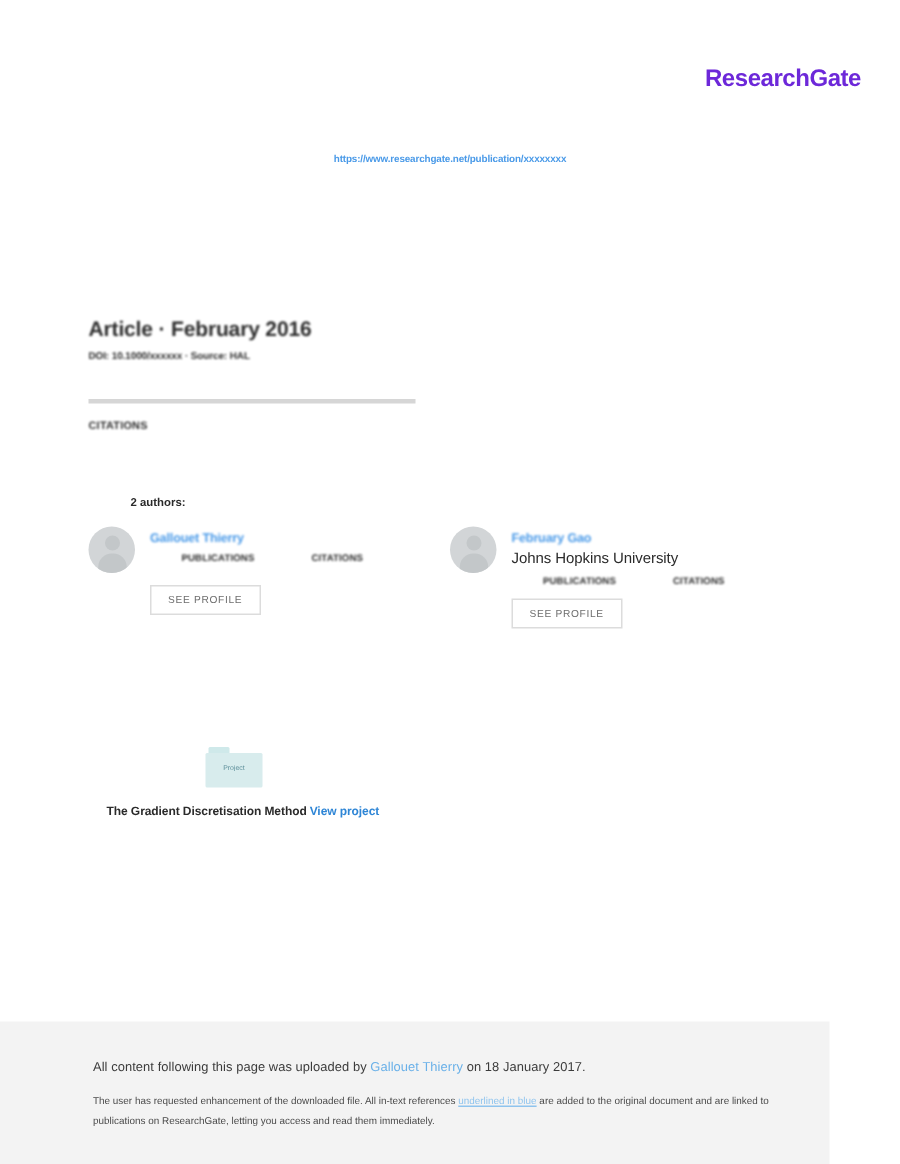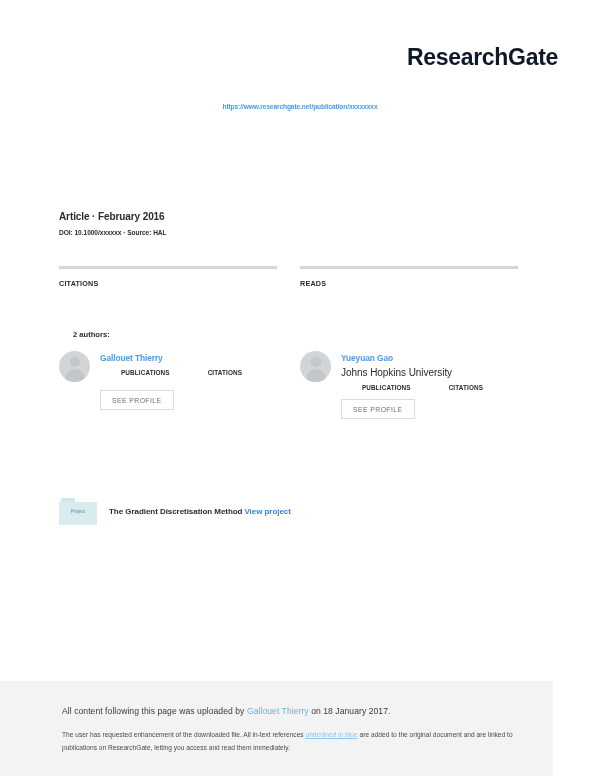--- a/index.html
+++ b/index.html
@@ -26,26 +26,26 @@
     position: absolute;
     left: 0; top: 0;
     width: 600px;
     height: 681px;
     background: #ffffff;
   }
 
   
   .brand {
     position: absolute;
-    right: 42px;
+    right: 26px;
     top: 44px;
-    font-size: 23px;
+    font-size: 16px;
     font-weight: bold;
     letter-spacing: -0.3px;
-    color: #0f172a;
+    color: #6d28d9;
     font-family: "Liberation Sans", sans-serif;
     white-space: nowrap;
   }
 
   
   .url-line {
     position: absolute;
     left: 0;
     top: 103px;
     width: 600px;
@@ -57,21 +57,21 @@
     filter: blur(0.42px);
   }
 
   
   .meta {
     position: absolute;
     left: 59px;
     top: 211px;
   }
   .meta-line1 {
-    font-size: 10px;
+    font-size: 14px;
     font-weight: bold;
     color: #2b2b2b;
     letter-spacing: -0.1px;
     filter: blur(0.55px);
     margin-bottom: 7px;
   }
   .meta-line2 {
     font-size: 6.6px;
     font-weight: bold;
     color: #2b2b2b;
@@ -99,21 +99,21 @@
     font-size: 7.2px;
     font-weight: bold;
     color: #2b2b2b;
     letter-spacing: 0.2px;
     filter: blur(0.6px);
   }
 
   
   .authors-heading {
     position: absolute;
-    left: 59px;
+    left: 73px;
     top: 330px;
     font-size: 7.6px;
     font-weight: bold;
     color: #2b2b2b;
     filter: blur(0.5px);
     padding-left: 14px;
   }
 
   .authors {
     position: absolute;
@@ -217,21 +217,21 @@
     letter-spacing: -0.05px;
     filter: blur(0.5px);
   }
 
   .project-row {
     position: absolute;
     left: 59px;
     display: flex;
     align-items: center;
   }
-  .project-row.p1 { top: 498px; }
+  .project-row.p1 { top: 498px; flex-direction: column; }
   .project-row.p2 { top: 543px; }
 
   .folder {
     width: 38px;
     height: 27px;
     position: relative;
     flex: 0 0 38px;
   }
   .folder .tab {
     position: absolute;
@@ -321,24 +321,20 @@
 
     <div class="meta">
       <div class="meta-line1">Article · February 2016</div>
       <div class="meta-line2">DOI: 10.1000/xxxxxx · Source: HAL</div>
     </div>
 
     <div class="stats">
       <div class="stat-col">
         <div class="stat-rule"></div>
         <div class="stat-label">CITATIONS</div>
-      </div>
-      <div class="stat-col right">
-        <div class="stat-rule"></div>
-        <div class="stat-label">READS</div>
       </div>
     </div>
 
     <div class="authors-heading">2 authors:</div>
 
     <div class="authors">
 
       <div class="author">
         <div class="author-row">
           <div class="avatar">
@@ -358,21 +354,21 @@
         </div>
       </div>
 
       <div class="author right">
         <div class="author-row">
           <div class="avatar">
             <div class="head"></div>
             <div class="body"></div>
           </div>
           <div class="author-info">
-            <div class="author-name">Yueyuan Gao</div>
+            <div class="author-name">February Gao</div>
             <div class="author-affil">Johns Hopkins University</div>
             <div class="author-stats">
               <div class="s">PUBLICATIONS</div>
               <div class="s second">CITATIONS</div>
             </div>
           </div>
         </div>
         <div class="sp-wrap">
           <div class="see-profile">SEE PROFILE</div>
         </div>

